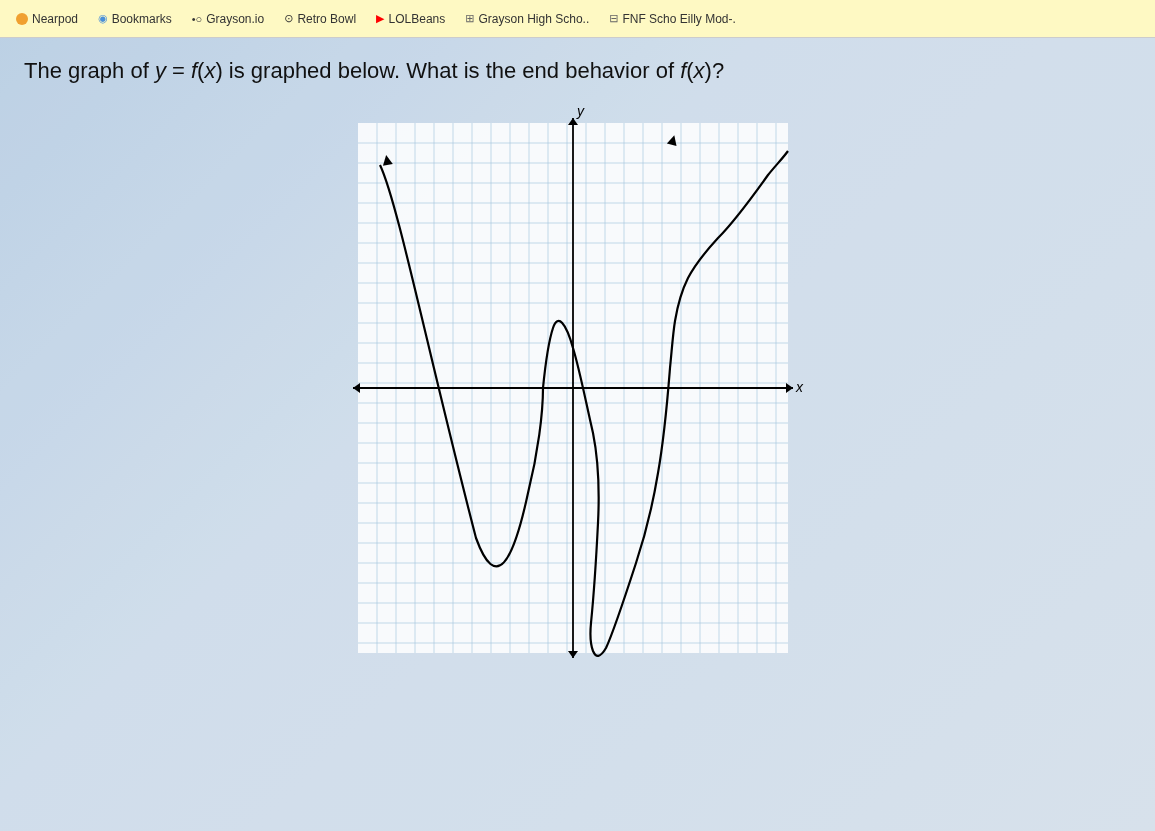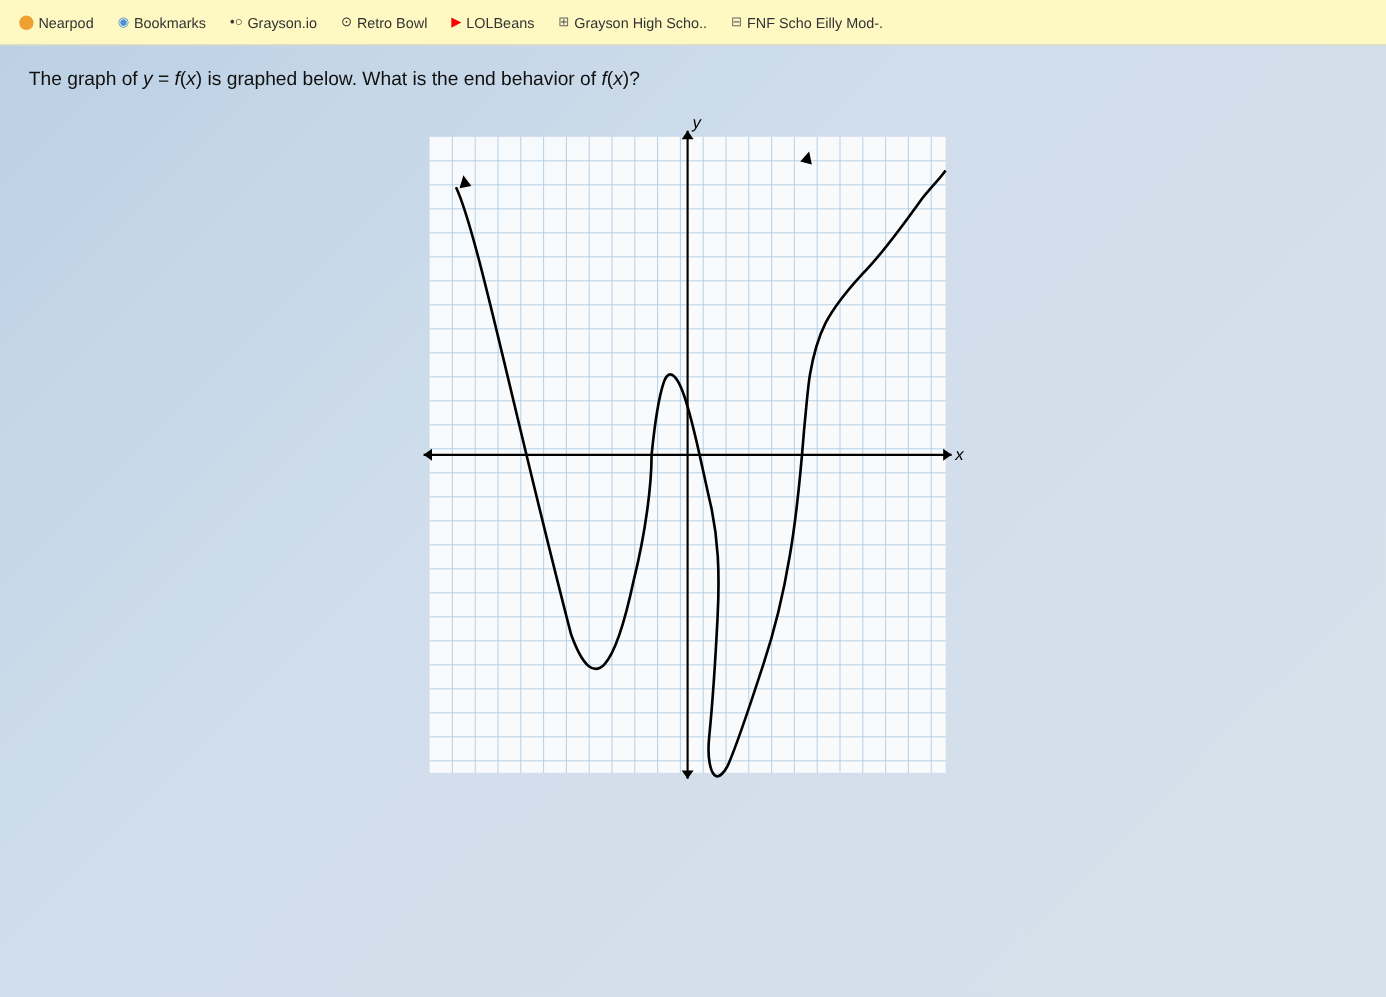--- a/index.html
+++ b/index.html
@@ -59,21 +59,21 @@
     
     .main-content {
       position: absolute;
       top: 38px;
       left: 0; right: 0; bottom: 0;
       background: rgba(255,255,255,0.15);
       padding: 18px 24px;
     }
 
     .question-text {
-      font-size: 16px;
+      font-size: 22px;
       color: #111;
       margin-bottom: 16px;
       font-weight: 400;
       line-height: 1.4;
     }
 
     .question-text em {
       font-style: italic;
     }
 

